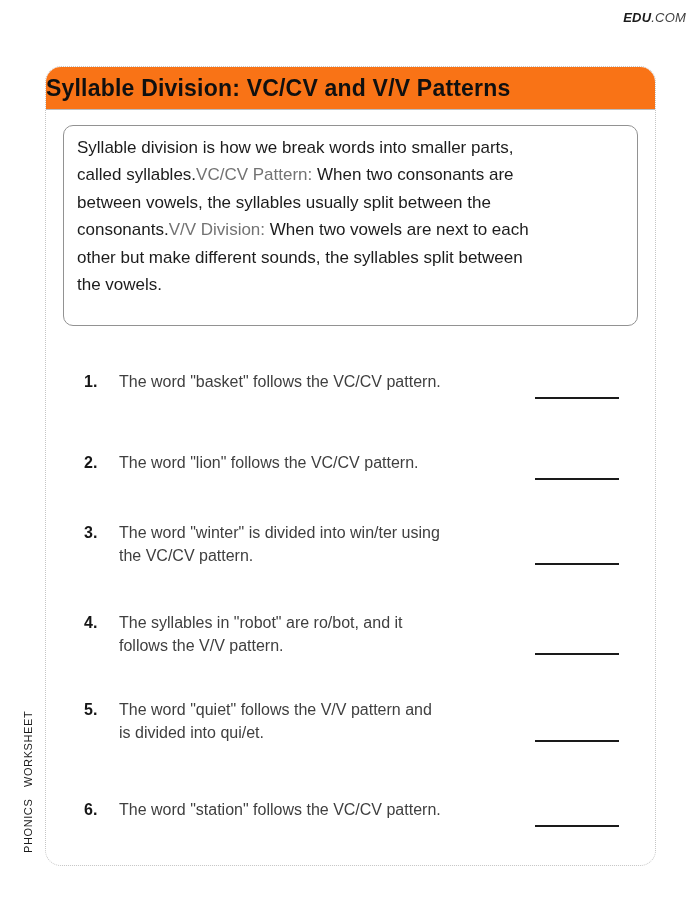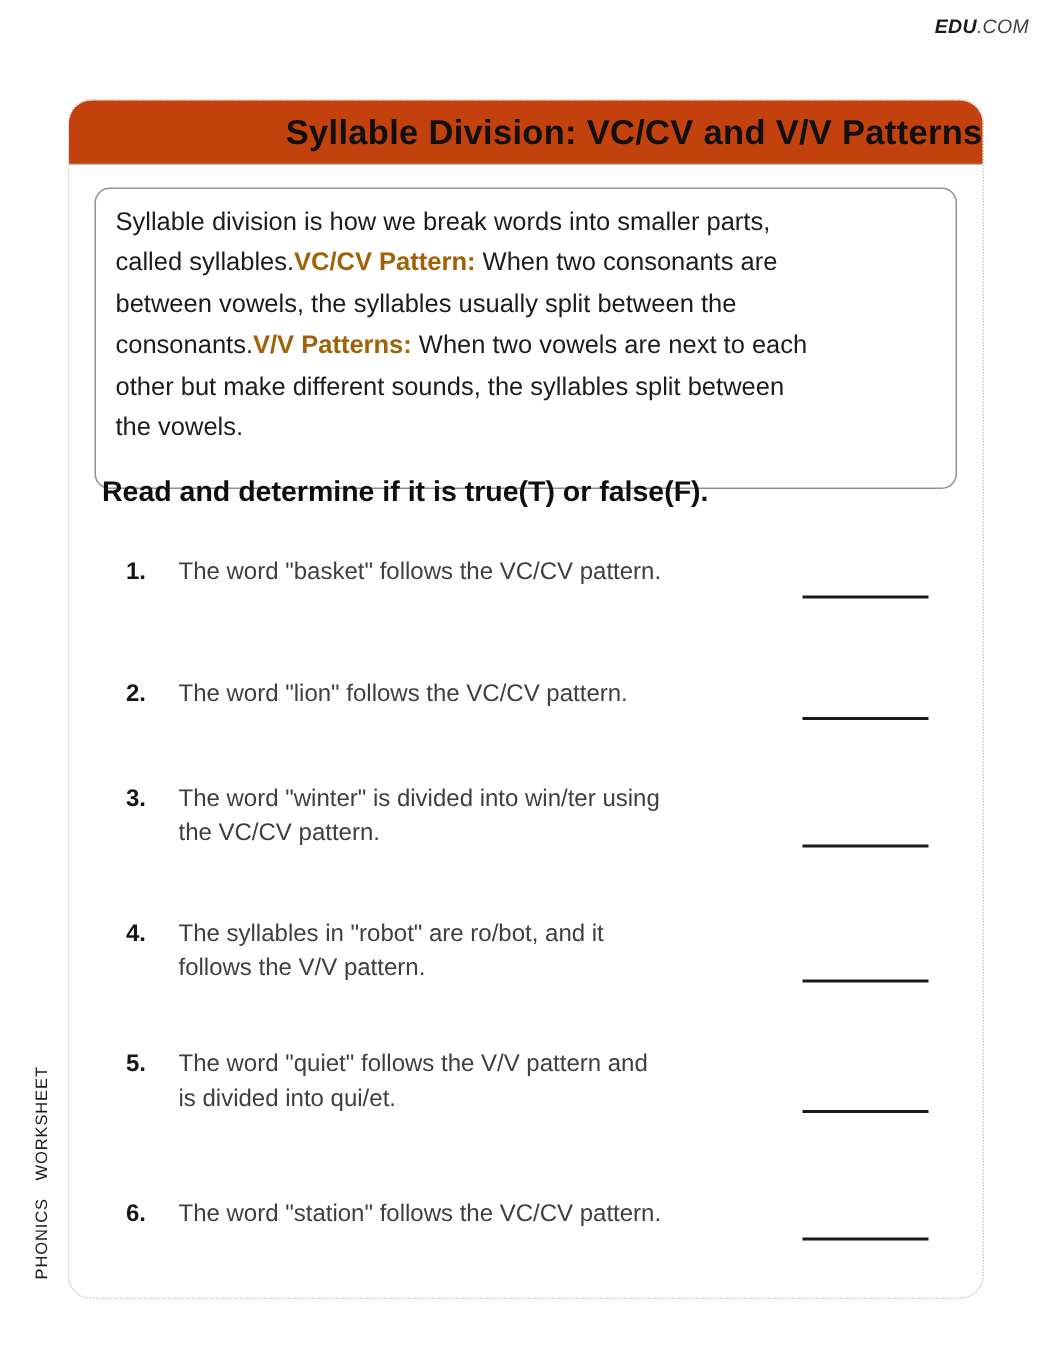--- a/index.html
+++ b/index.html
@@ -54,26 +54,26 @@
     height: 800px;
     border: 1px dotted #c5c5c5;
     border-radius: 16px;
     background: #ffffff;
     box-sizing: border-box;
   }
   .sheet-header {
     position: absolute;
     top: 0; left: 0; right: 0;
     height: 42px;
-    background: #c2410c;
+    background: #f97316;
     border-bottom: 1px solid #bdbdbd;
     border-radius: 15px 15px 0 0;
     display: flex;
     align-items: center;
-    justify-content: flex-end;
+    justify-content: flex-start;
   }
   .sheet-header h1 {
     margin: 0;
     font-size: 23px;
     font-weight: bold;
     color: #101010;
     letter-spacing: 0.2px;
   }
 
   
@@ -88,21 +88,21 @@
     padding: 8px 12px 27px 13px;
     background: #ffffff;
   }
   .intro-text {
     margin: 0;
     font-size: 17px;
     line-height: 27.4px;
     color: #1c1c1c;
     white-space: pre-line;
   }
-  .intro-text .bold { font-weight: bold; color: #a16207; }
+  .intro-text .bold { font-weight: normal; color: #737373; }
 
   
   .directions {
     position: absolute;
     left: 22px;
     top: 251px;
     margin: 0;
     font-size: 19px;
     font-weight: bold;
     color: #0f0f0f;
@@ -181,26 +181,25 @@
 
   <div class="sheet">
     <div class="sheet-header">
       <h1>Syllable Division: VC/CV and V/V Patterns</h1>
     </div>
 
     <div class="intro-box">
       <p class="intro-text" id="intro-text"><span>Syllable division is how we break words into smaller parts,
 called syllables.</span><span class="bold">VC/CV Pattern:</span><span> When two consonants are
 between vowels, the syllables usually split between the
-consonants.</span><span class="bold">V/V Patterns:</span><span> When two vowels are next to each
+consonants.</span><span class="bold">V/V Division:</span><span> When two vowels are next to each
 other but make different sounds, the syllables split between
 the vowels.</span></p>
     </div>
 
-    <h2 class="directions">Read and determine if it is true(T) or false(F).</h2>
 
     <div class="questions" id="questions">
         <div class="q-row">
           <span class="q-num">1.</span>
           <span class="q-text">The word "basket" follows the VC/CV pattern.</span>
           <span class="q-blank"></span>
         </div>
         <div class="q-row">
           <span class="q-num">2.</span>
           <span class="q-text">The word "lion" follows the VC/CV pattern.</span>

